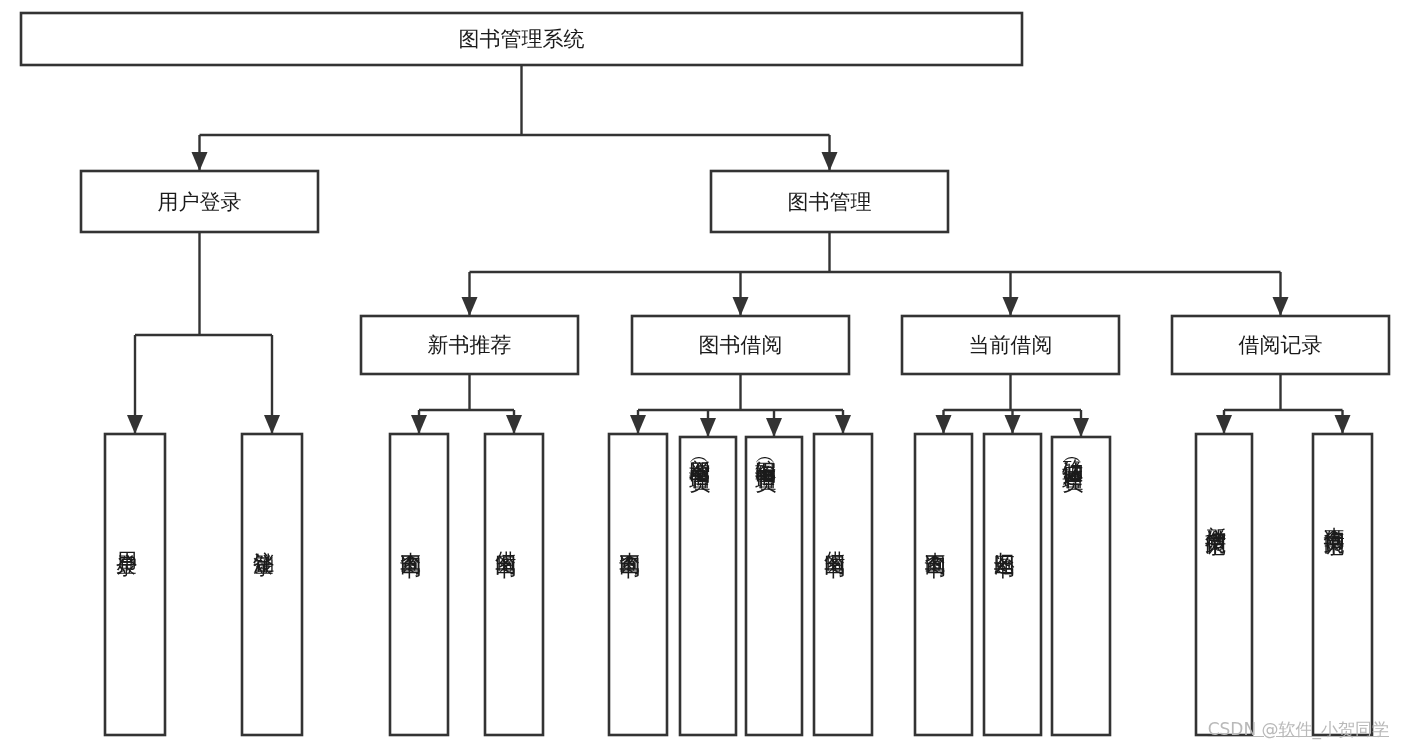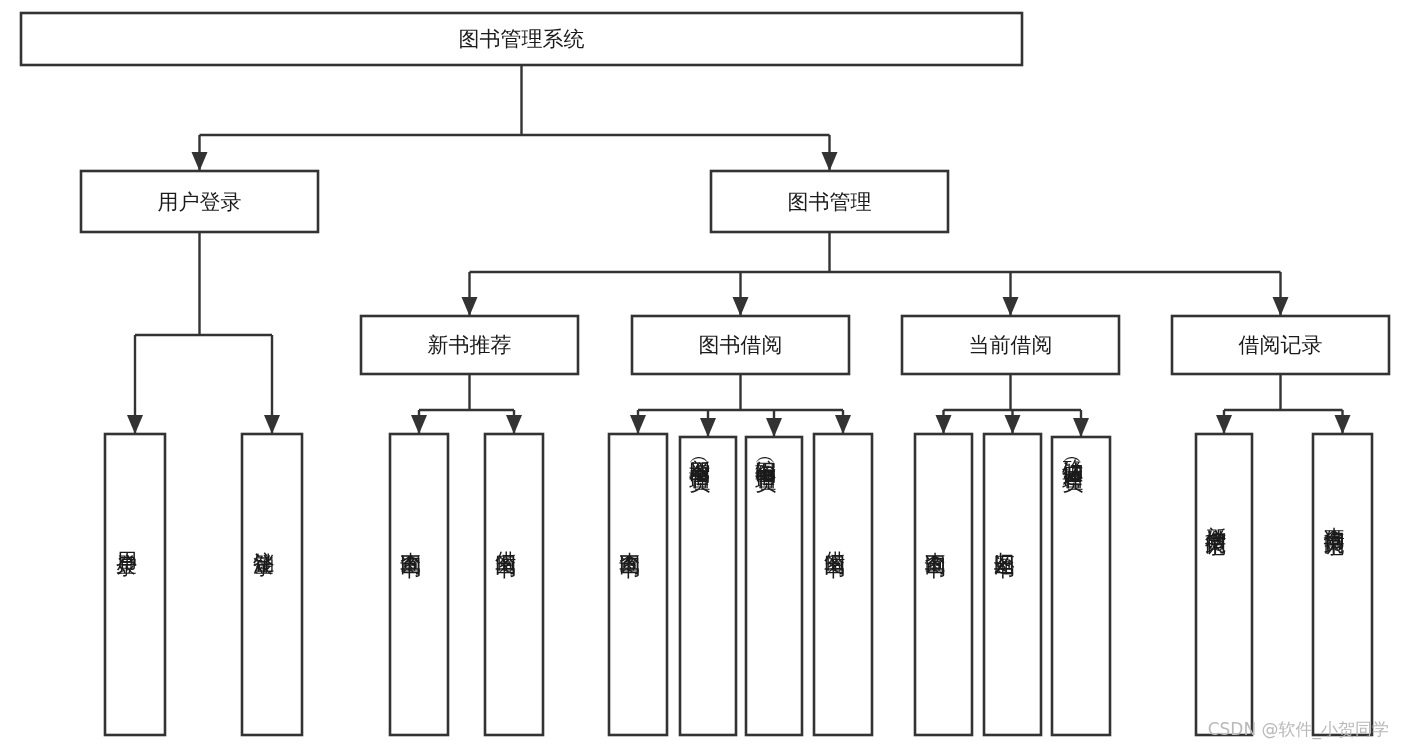--- a/index.html
+++ b/index.html
@@ -51,20 +51,21 @@
   }
   .watermark {
     position: absolute;
     right: 16px;
     bottom: 6px;
     font-size: 17px;
     color: #b9b9b9;
     white-space: nowrap;
     pointer-events: none;
     font-family: "DejaVu Sans", "Liberation Sans", sans-serif;
+    text-decoration: underline;
   }
 </style>
 </head>
 <body>
 
 <div id="diagram-root">
   <svg id="flow" viewBox="0 0 1405 747" xmlns="http://www.w3.org/2000/svg">
     <g id="edge-layer">
         <line x1="521.5" y1="65" x2="521.5" y2="135" class="connector"></line>
         <line x1="199.5" y1="135" x2="829.5" y2="135" class="connector"></line>

